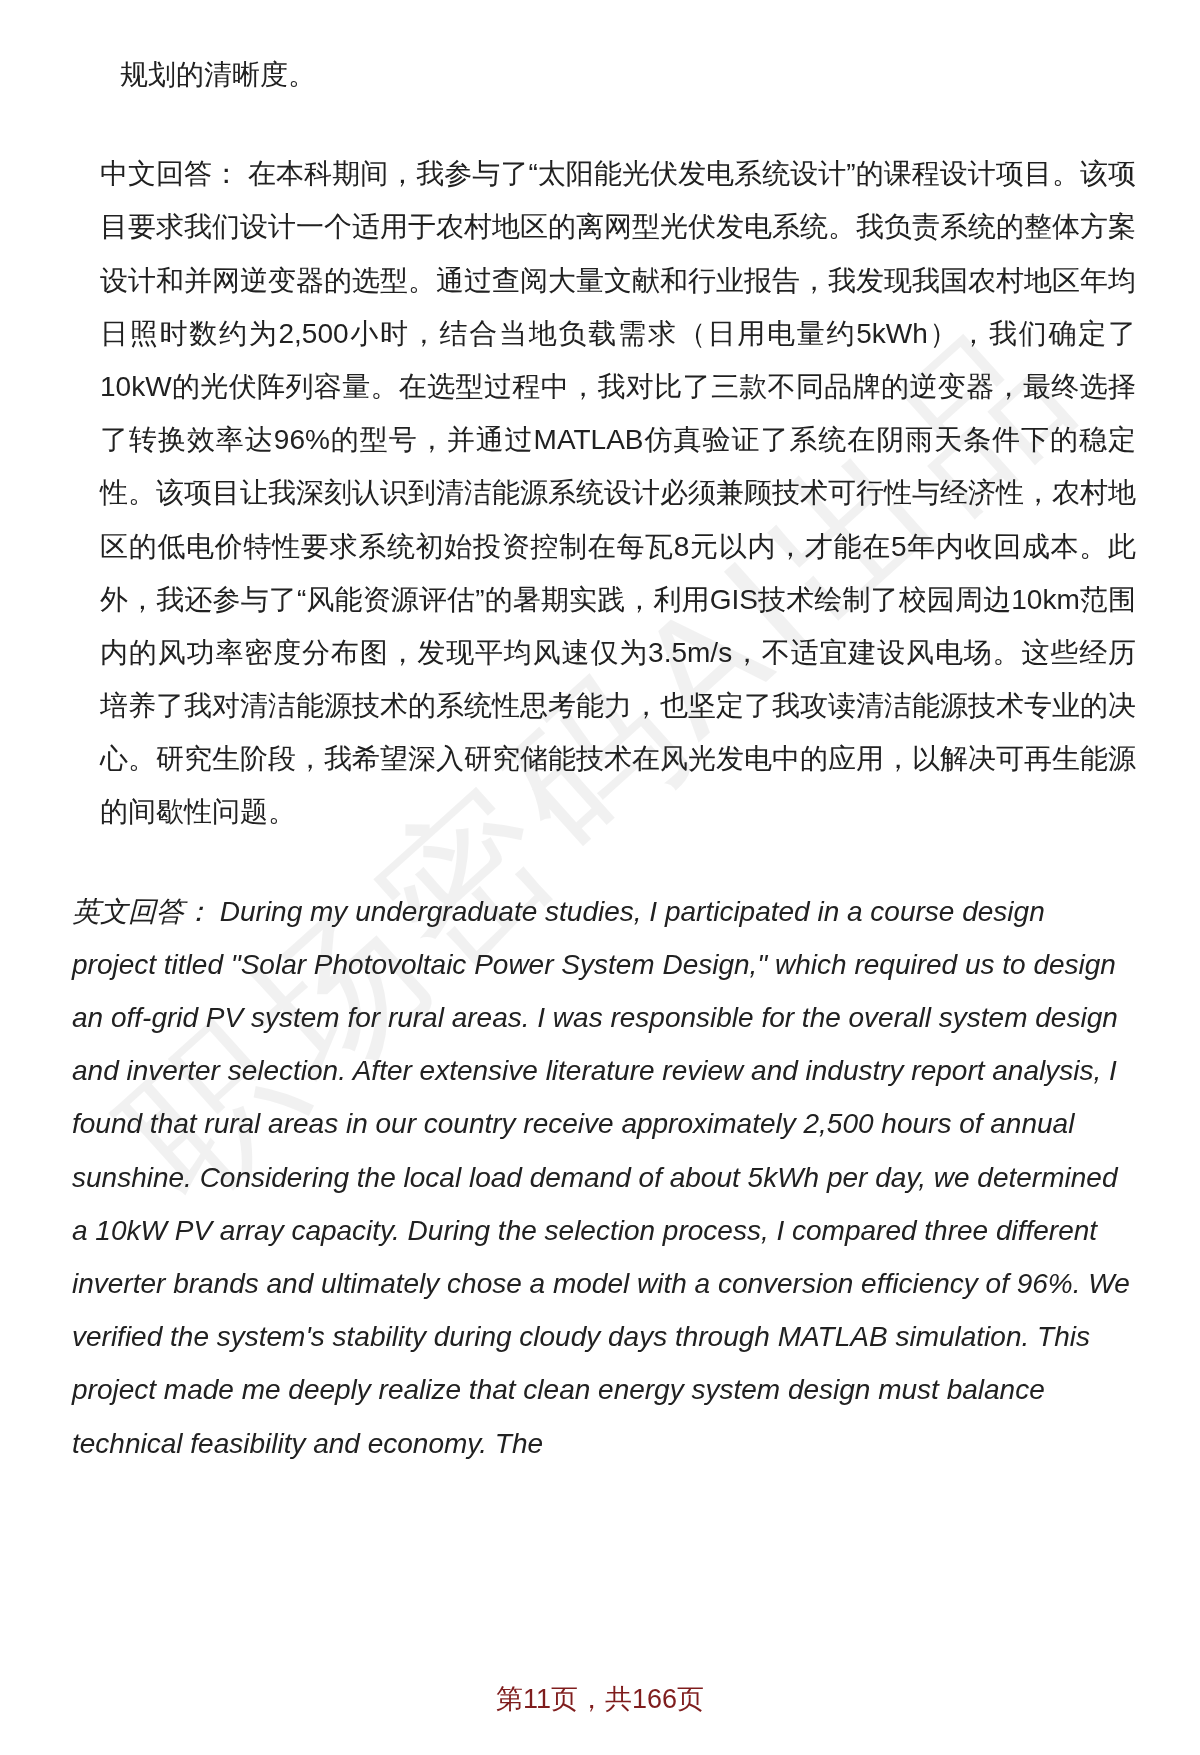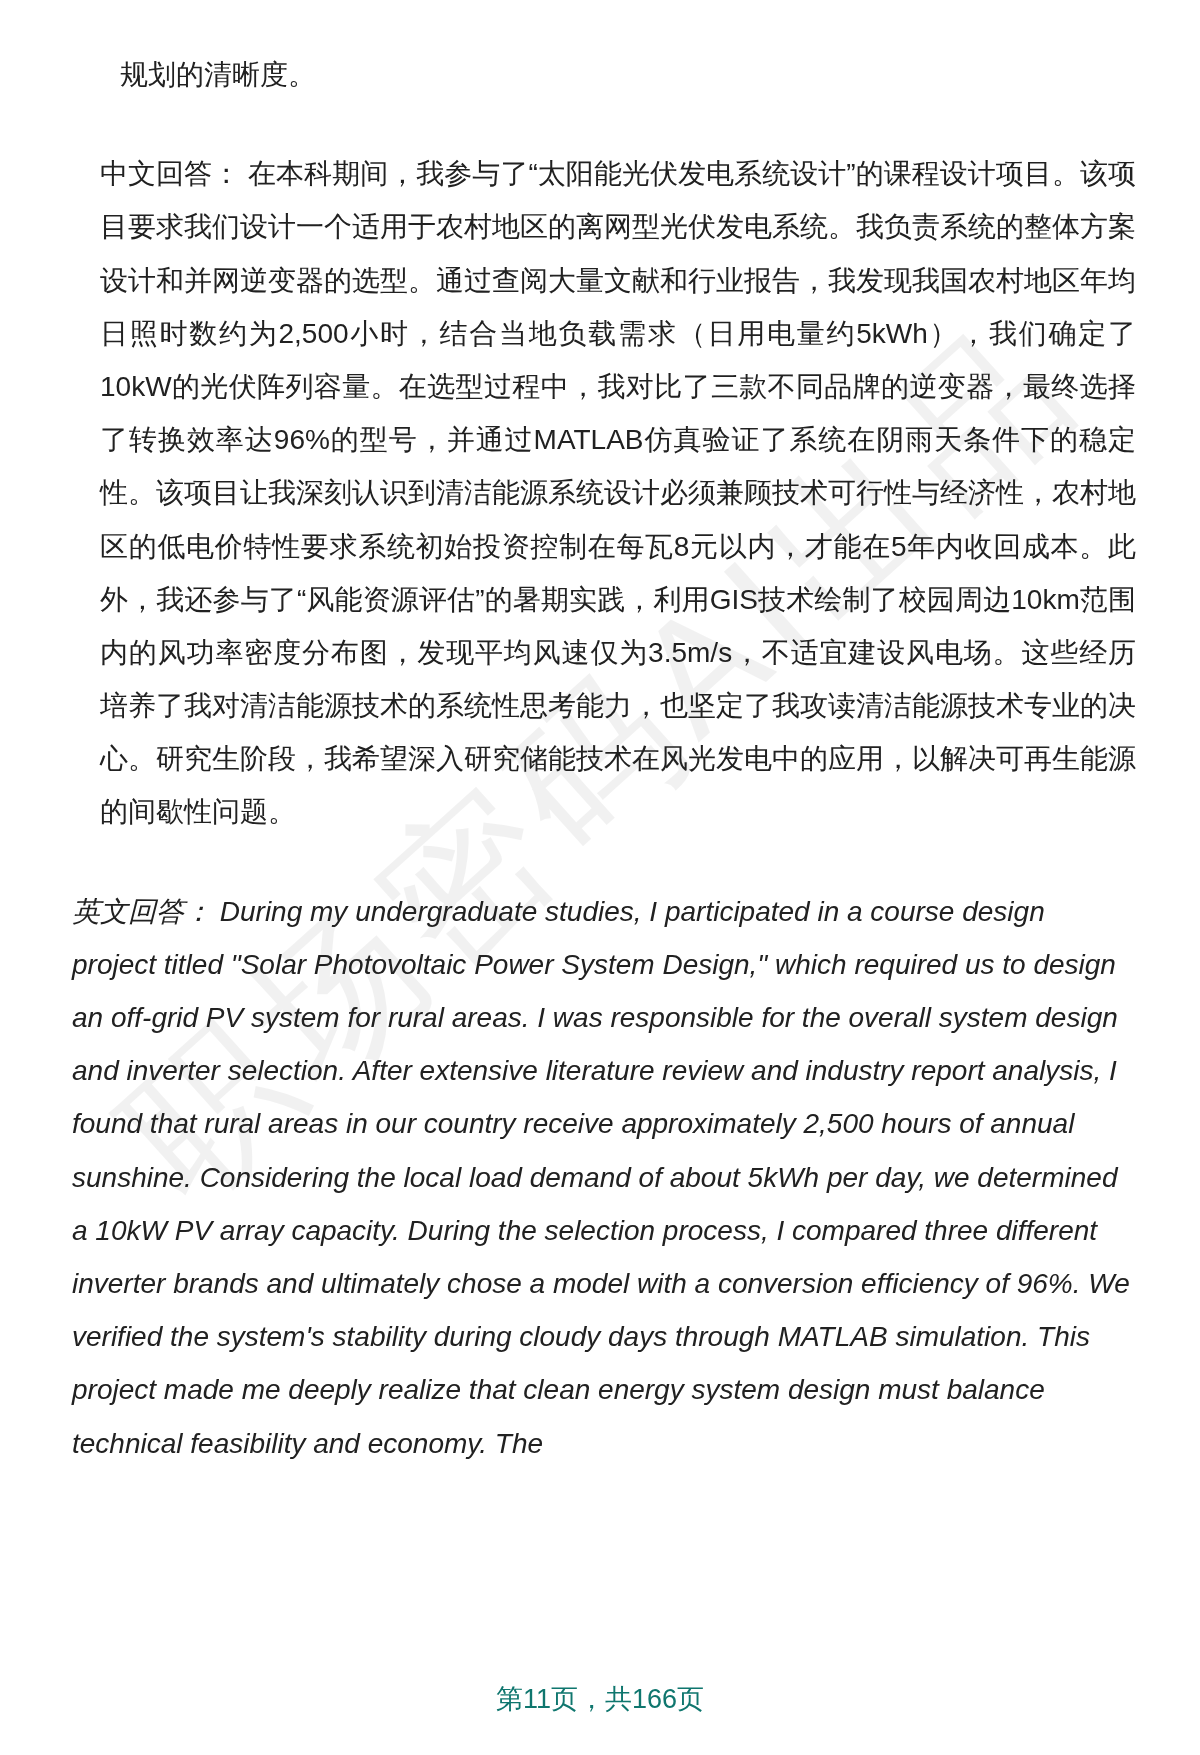--- a/index.html
+++ b/index.html
@@ -56,21 +56,21 @@
     user-select: none;
   }
   .footer {
     position: absolute;
     z-index: 2;
     left: 0;
     right: 0;
     bottom: 38px;
     text-align: center;
     font-size: 27px;
-    color: #0f766e;
+    color: #7f1d1d;
   }
 </style>
 </head>
 <body>
 
 <div class="page">
 
   <div class="watermark">职场密码AI出品</div>
 
   <div class="content">

